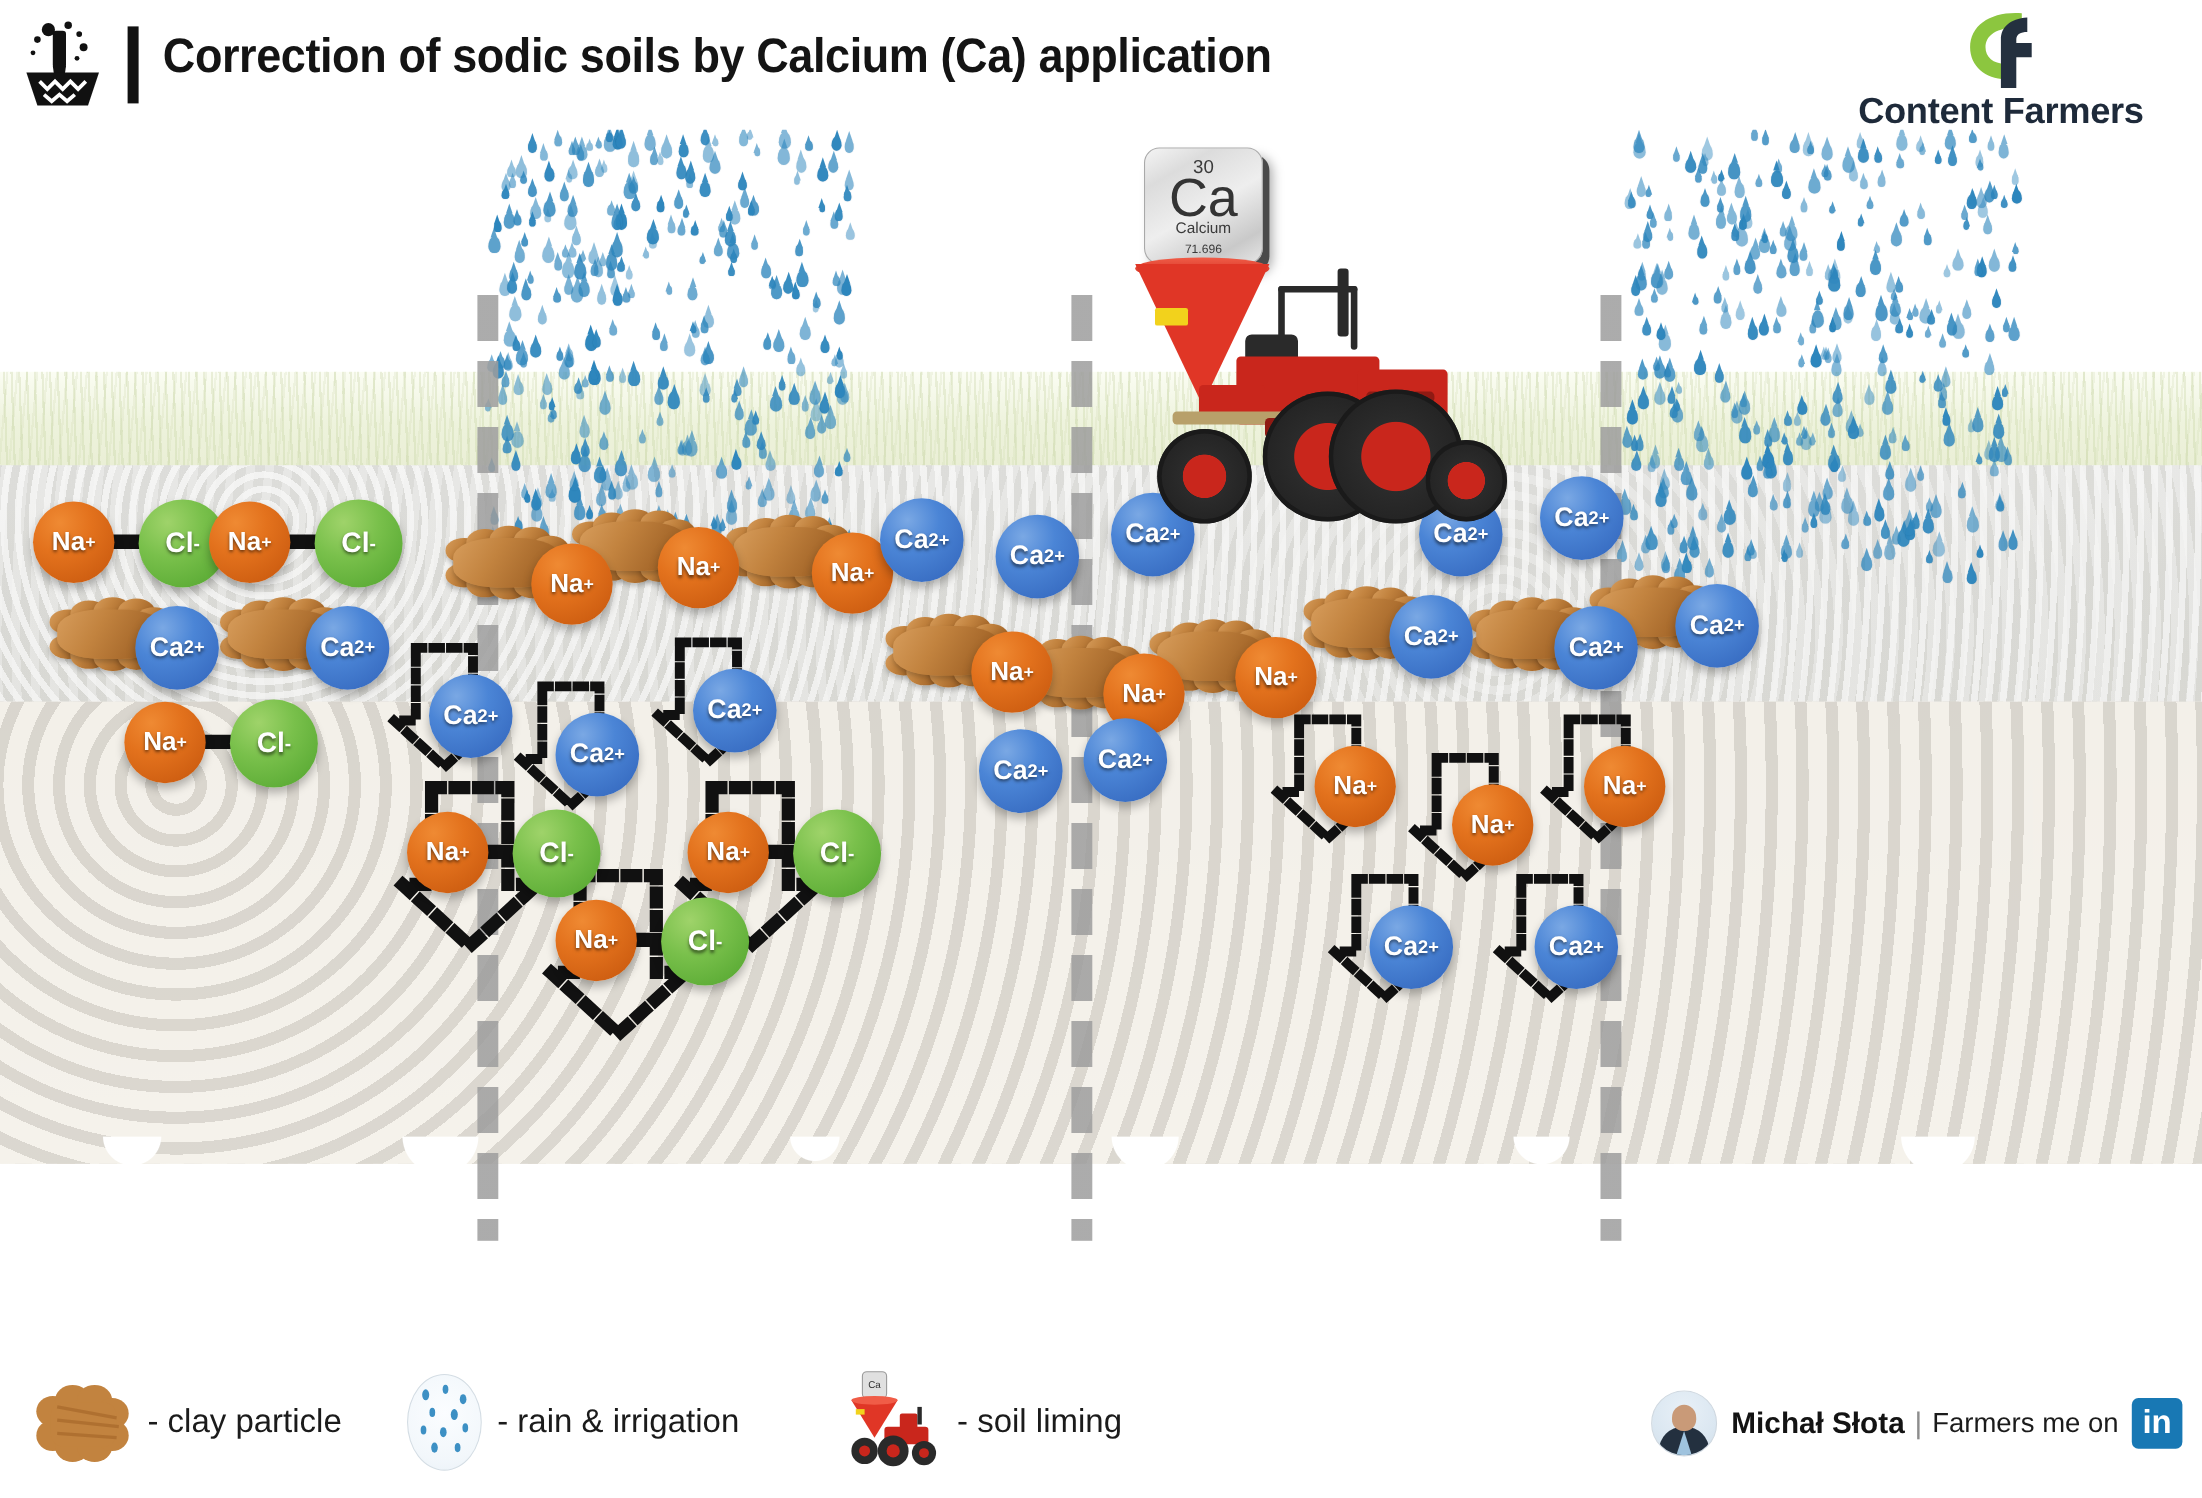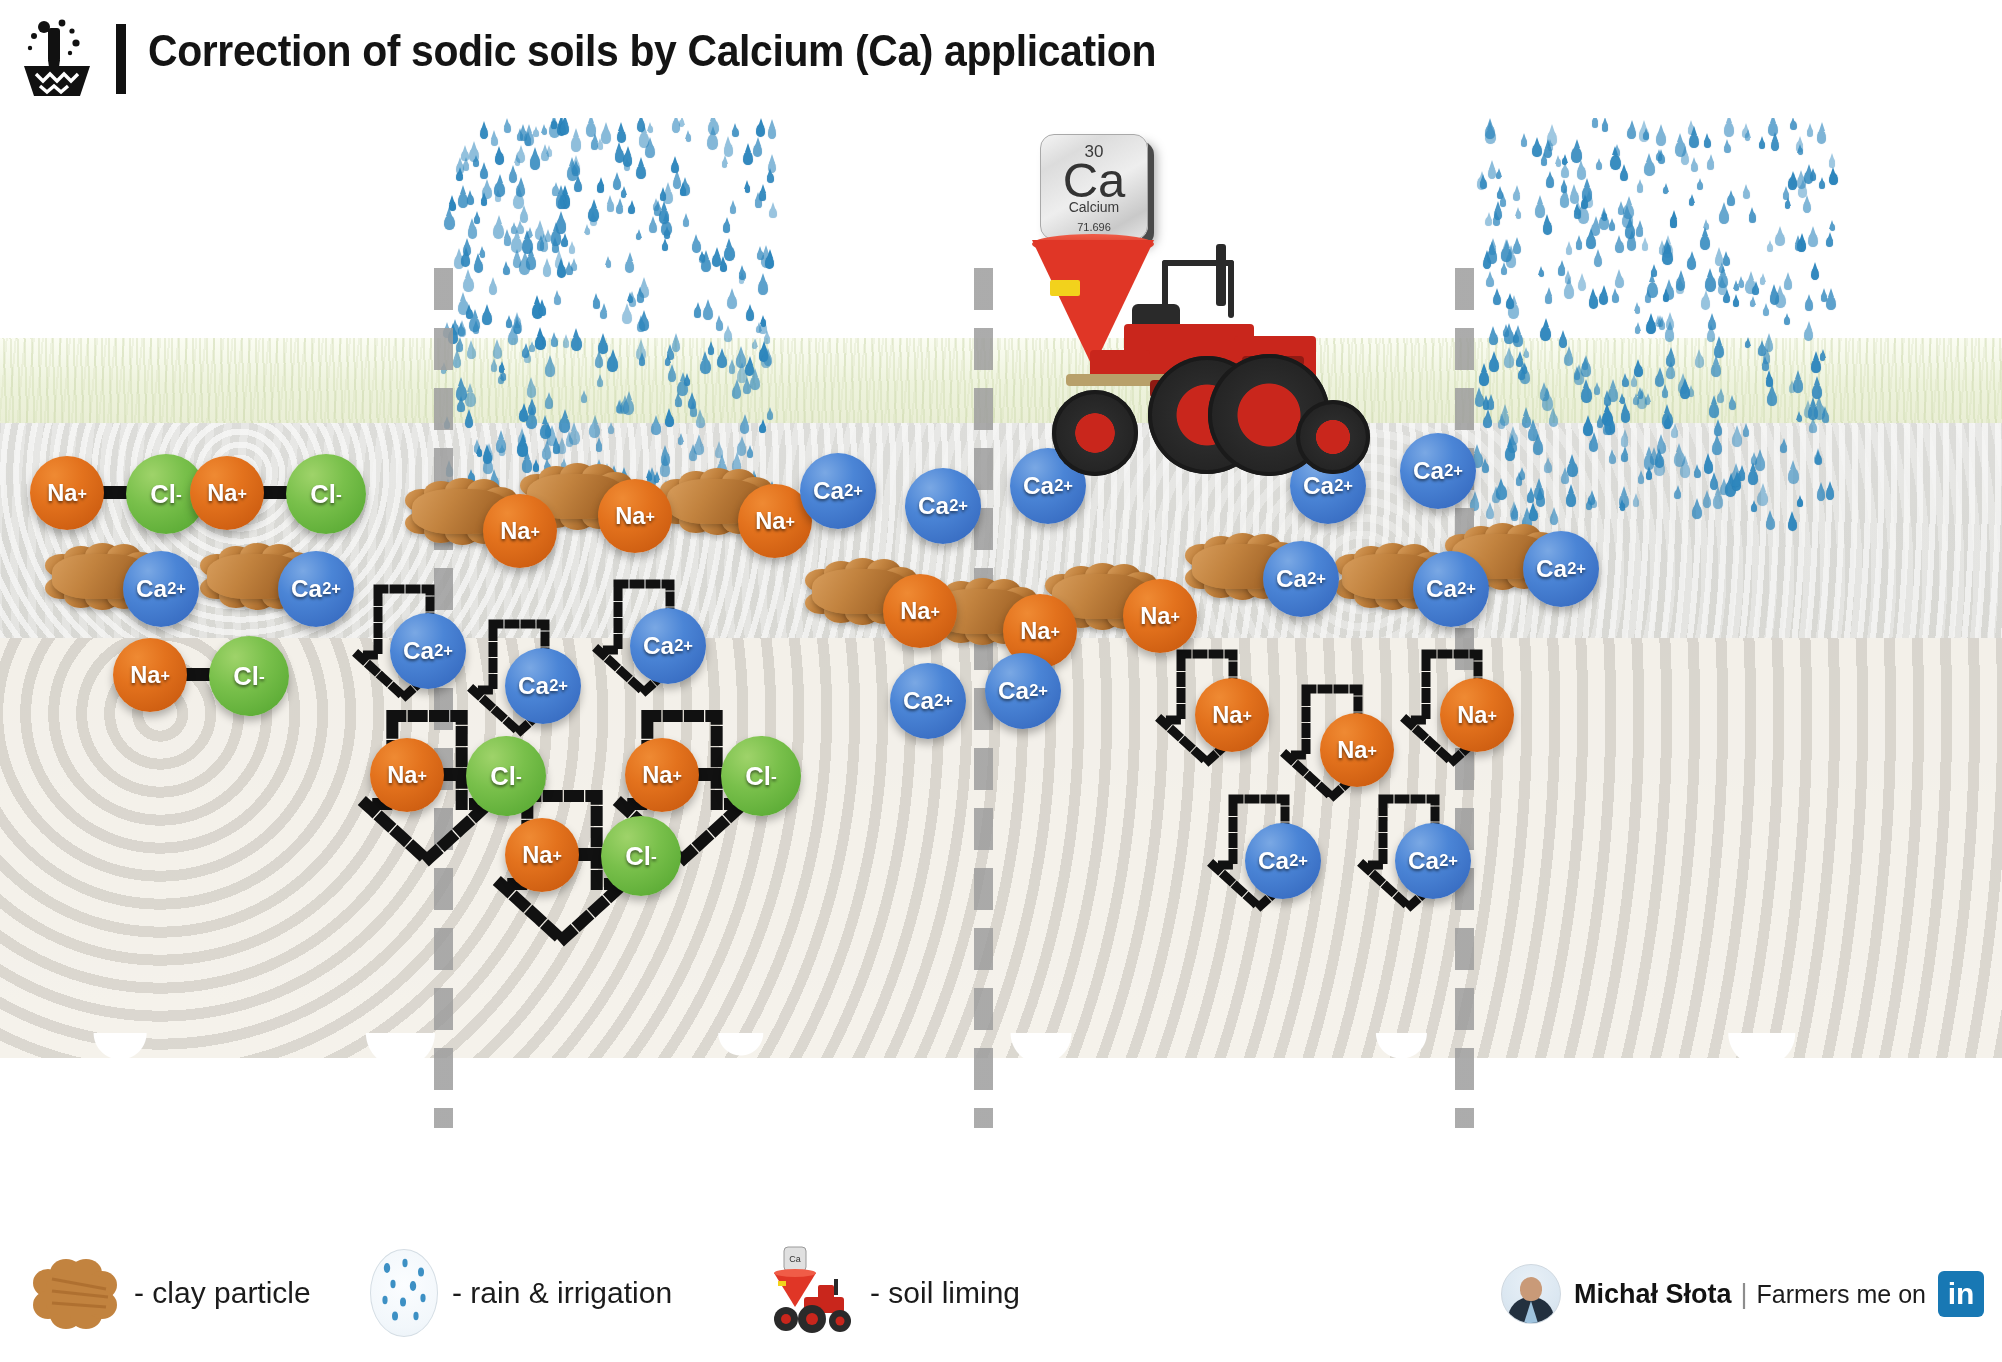--- a/index.html
+++ b/index.html
@@ -145,20 +145,27 @@
     <rect x="34" y="14" width="12" height="34" rx="3" fill="#111"></rect>
     <path d="M34 46 L46 46 L44 60 L36 60 Z" fill="#111"></path>
     <path d="M10 52 L76 52 L66 82 L20 82 Z" fill="#111"></path>
     <path d="M22 60 l7 7 l7 -7 l7 7 l7 -7 l7 7 l7 -7" stroke="#fff" stroke-width="3.4" fill="none"></path>
     <path d="M26 72 l7 6 l7 -6 l7 6 l7 -6" stroke="#fff" stroke-width="3.4" fill="none"></path>
   </svg>
 
   <div id="title-bar"></div>
   <div id="page-title">Correction of sodic soils by Calcium (Ca) application</div>
 
+  <div id="brand">
+    <svg id="brand-glyph" viewBox="0 0 88 74">
+      <path d="M63 4 C36 2 16 14 16 35 C16 52 30 64 48 64 L48 50 C37 50 30 44 30 35 C30 23 42 16 63 17 Z" fill="#8cc63f"></path>
+      <path d="M68 8 C52 9 44 17 44 28 L44 72 L58 72 L58 44 L72 44 L72 31 L58 31 L58 28 C58 23 62 21 68 21 Z" fill="#24303f"></path>
+    </svg>
+    <div id="brand-name">Content Farmers</div>
+  </div>
 </div>
 
 <div id="scene">
 
   <div class="sky"></div>
   <div class="grass"></div>
   <div class="topsoil"></div>
   <div class="subsoil"></div>
   <div class="soil-bottom"></div>
 

